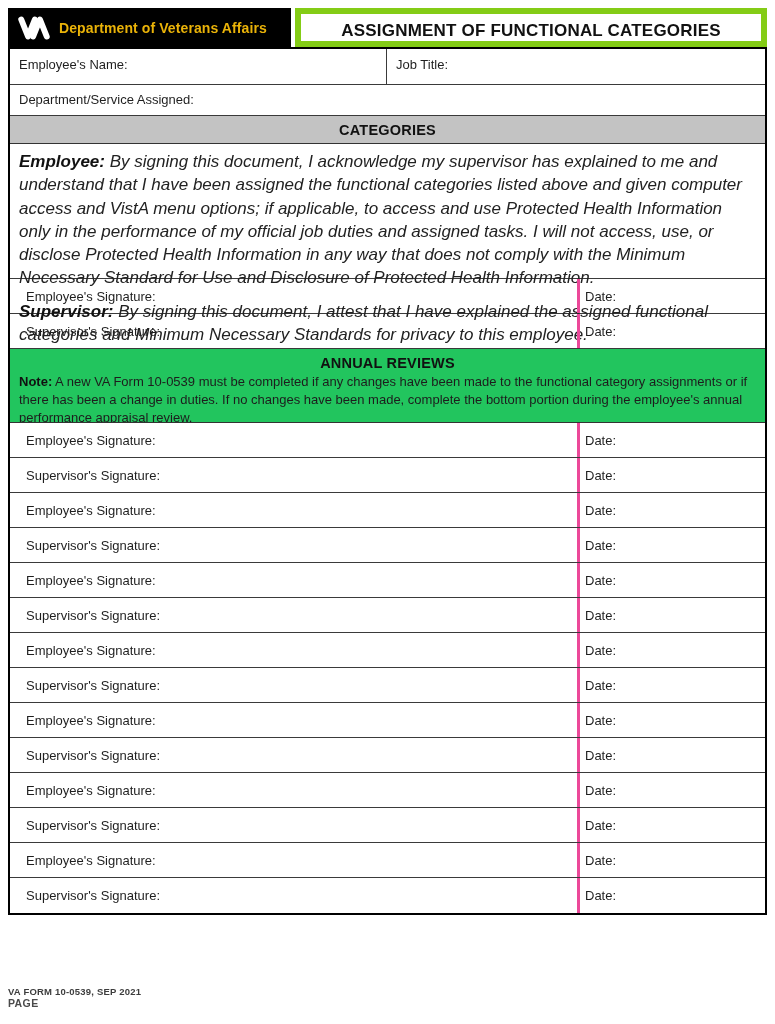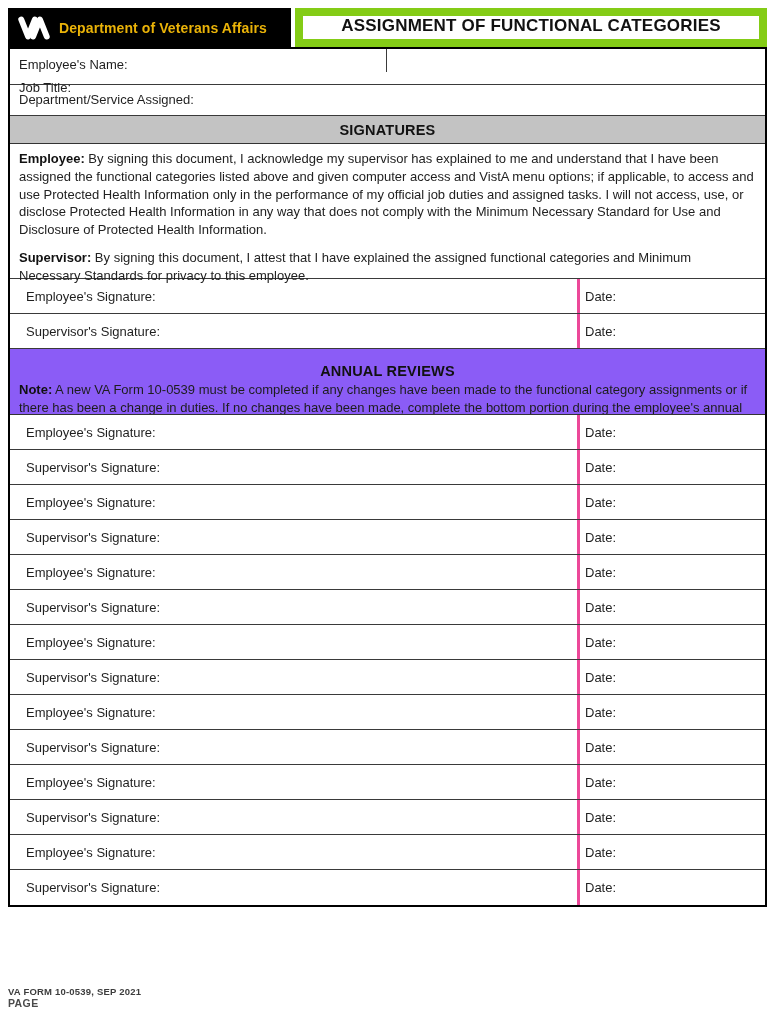--- a/index.html
+++ b/index.html
@@ -18,66 +18,66 @@
     width: 283px; background: #000000; color: #eab308;
     display: flex; align-items: center; padding-left: 9px;
     margin-right: 4px;
   }
   .hdr-black .agency {
     font-size: 14px; font-weight: bold; margin-left: 8px; letter-spacing: 0.1px;
     white-space: nowrap;
   }
   .logo-svg { display: block; }
   .hdr-title {
-    flex: 1; border: 8px solid #84cc16; background: #ffffff;
-    display: flex; align-items: flex-start; justify-content: center;
+    flex: 1; border: 6px solid #84cc16; background: #ffffff;
+    display: flex; align-items: flex-end; justify-content: center;
   }
   .hdr-title .title {
     font-size: 17px; font-weight: bold; color: #111; letter-spacing: 0.2px;
     white-space: nowrap;
   }
 
   
   .form-table { border: 2px solid #000000; border-top-width: 2px; }
   .row { display: flex; border-bottom: 1px solid #3a3a3a; background: #fff; }
   .row:last-child { border-bottom: none; }
   .cell { font-size: 13px; padding: 8px 9px 0 9px; }
-  .r-name { height: 36px; flex-direction: column; }
+  .r-name { height: 36px; }
   .r-name .c-left { width: 377px; border-right: 1px solid #3a3a3a; }
   .r-name .c-right { flex: 1; }
   .r-dept { height: 31px; }
   .r-dept .cell { padding-top: 7px; width: 100%; }
 
   .bar {
     background: #c3c3c3; height: 28px;
     display: flex; align-items: center; justify-content: center;
     border-bottom: 1px solid #333;
   }
   .bar .bar-title { font-size: 14.5px; font-weight: bold; color: #111; letter-spacing: 0.2px; }
 
   .para-cell { height: 135px; padding: 6px 9px; border-bottom: 1px solid #3a3a3a; }
-  .para-cell p { font-size: 13px; line-height: 1.37; color: #222; }
+  .para-cell p { font-size: 17px; line-height: 1.37; color: #222; font-style: italic; }
   .para-cell p.first { margin-bottom: 10px; }
   .lead { font-weight: bold; color: #111; }
 
   .sig-row { display: flex; height: 35px; border-bottom: 1px solid #3a3a3a; }
   .sig-row:last-child { border-bottom: none; }
   .sig-cell {
     flex: 1; display: flex; align-items: center;
     font-size: 13px; padding-left: 16px;
   }
   .date-cell {
     width: 188px; border-left: 3px solid #ec4899;
     display: flex; align-items: center;
     font-size: 13px; padding-left: 5px;
   }
 
   .annual-block {
-    background: #8b5cf6; height: 66px; overflow: hidden;
-    padding: 14px 9px 0 9px; border-bottom: 1px solid #333;
+    background: #22c55e; height: 74px; overflow: hidden;
+    padding: 6px 9px 0 9px; border-bottom: 1px solid #333;
   }
   .annual-block .ar-title {
     text-align: center; font-size: 14.5px; font-weight: bold; color: #111;
     margin-bottom: 2px; letter-spacing: 0.2px;
   }
   .annual-block .ar-note { font-size: 13px; line-height: 1.37; color: #1d1d1d; }
 
   
   .footer {
     position: absolute; left: 8px; right: 12px; top: 986px;
@@ -117,21 +117,21 @@
       </div>
     </div>
 
     <div class="row r-dept">
       <div class="cell">
         <span>Department/Service Assigned:</span>
       </div>
     </div>
 
     <div class="bar">
-      <span class="bar-title">SIGNATURES</span>
+      <span class="bar-title">CATEGORIES</span>
     </div>
 
     <div class="para-cell">
       <p class="first"><span class="lead">Employee:</span><span> By signing this document, I acknowledge my supervisor has explained to me and understand that I have been assigned the functional categories listed above and given computer access and VistA menu options; if applicable, to access and use Protected Health Information only in the performance of my official job duties and assigned tasks. I will not access, use, or disclose Protected Health Information in any way that does not comply with the Minimum Necessary Standard for Use and Disclosure of Protected Health Information.</span></p>
       <p><span class="lead">Supervisor:</span><span> By signing this document, I attest that I have explained the assigned functional categories and Minimum Necessary Standards for privacy to this employee.</span></p>
     </div>
 
     <div class="sig-row">
       <div class="sig-cell">
           <span>Employee's Signature:</span>

